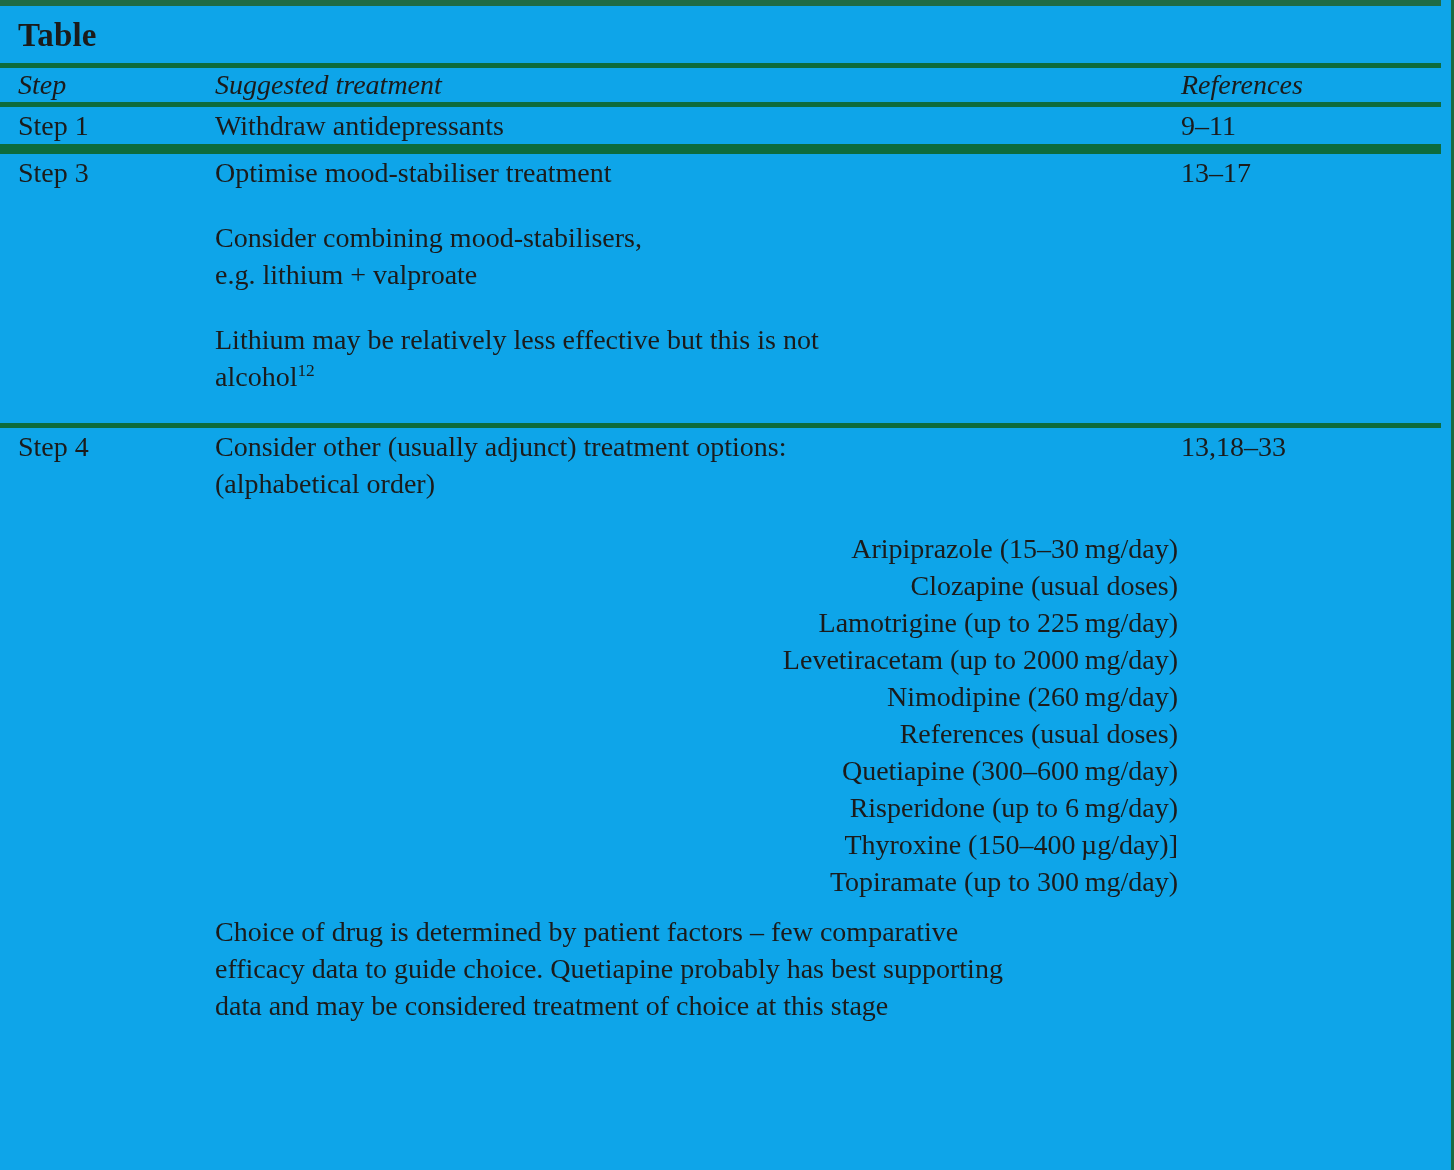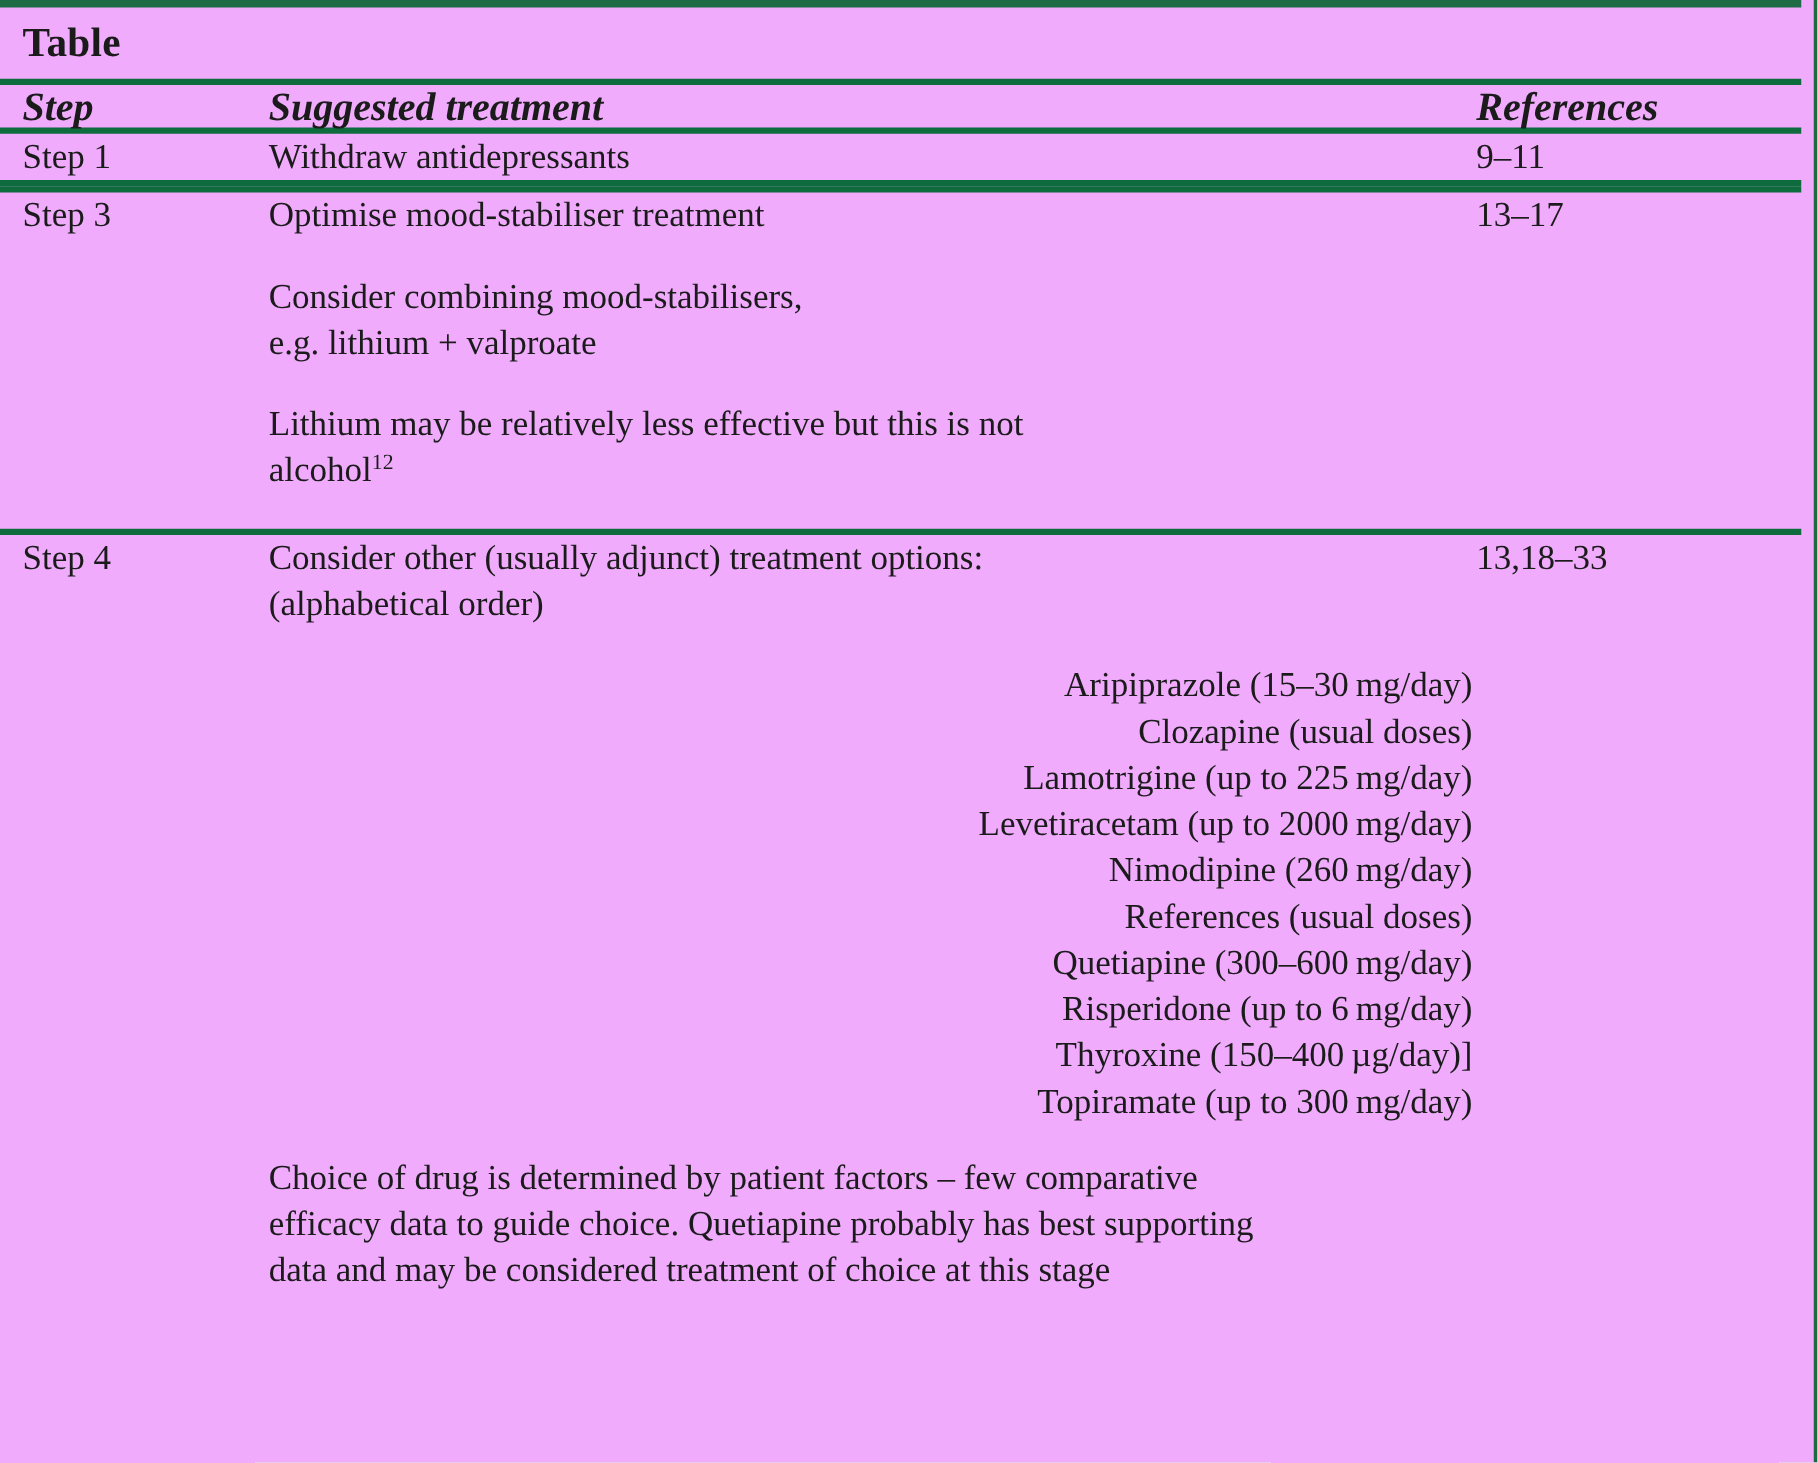--- a/index.html
+++ b/index.html
@@ -4,21 +4,21 @@
 <style>
   html, body {
     margin: 0;
     padding: 0;
     background: #dfe9dd;
   }
   #page {
     position: relative;
     width: 1454px;
     height: 1170px;
-    background: #f0abfc;
+    background: #0ea5e9;
     overflow: hidden;
     font-family: "Liberation Serif", "DejaVu Serif", serif;
     color: #1b1b1b;
     box-sizing: border-box;
   }
   
   #right-edge {
     position: absolute;
     top: 0;
     right: 0;
@@ -56,22 +56,22 @@
   table.tbl col.c-treat  { width: 980px; }
   table.tbl col.c-ref    { width: 263px; }
 
   table.tbl th, table.tbl td {
     vertical-align: top;
     text-align: left;
     padding: 0;
   }
   .hdr-row th {
     font-style: italic;
-    font-weight: bold;
-    font-size: 32px;
+    font-weight: normal;
+    font-size: 28px;
     line-height: 34px;
     padding: 13px 0 13px 0;
   }
   .hdr-row th.c1 { padding-left: 18px; }
   .hdr-row th.c2 { padding-left: 17px; }
   .hdr-row th.c3 { padding-left: 3px; }
 
   .body-row td {
     font-size: 28px;
     line-height: 37px;
@@ -80,21 +80,21 @@
   }
   .body-row td.c1 { padding-left: 18px; white-space: nowrap; }
   .body-row td.c2 { padding-left: 17px; }
   .body-row td.c3 { padding-left: 3px; white-space: nowrap; }
 
   .para { margin: 0; }
   .lines { margin: 0; }
   .lines div { white-space: nowrap; }
   .droplist { margin-top: 28px; text-align: right; }
   .droplist div { white-space: nowrap; }
-  .tail { margin-top: 24px; }
+  .tail { margin-top: 13px; }
 
   sup { font-size: .62em; vertical-align: super; line-height: 0; margin-top: 20px; }
 </style>
 </head>
 <body>
 
 <div id="page">
 
   <div id="right-edge"></div>
 

